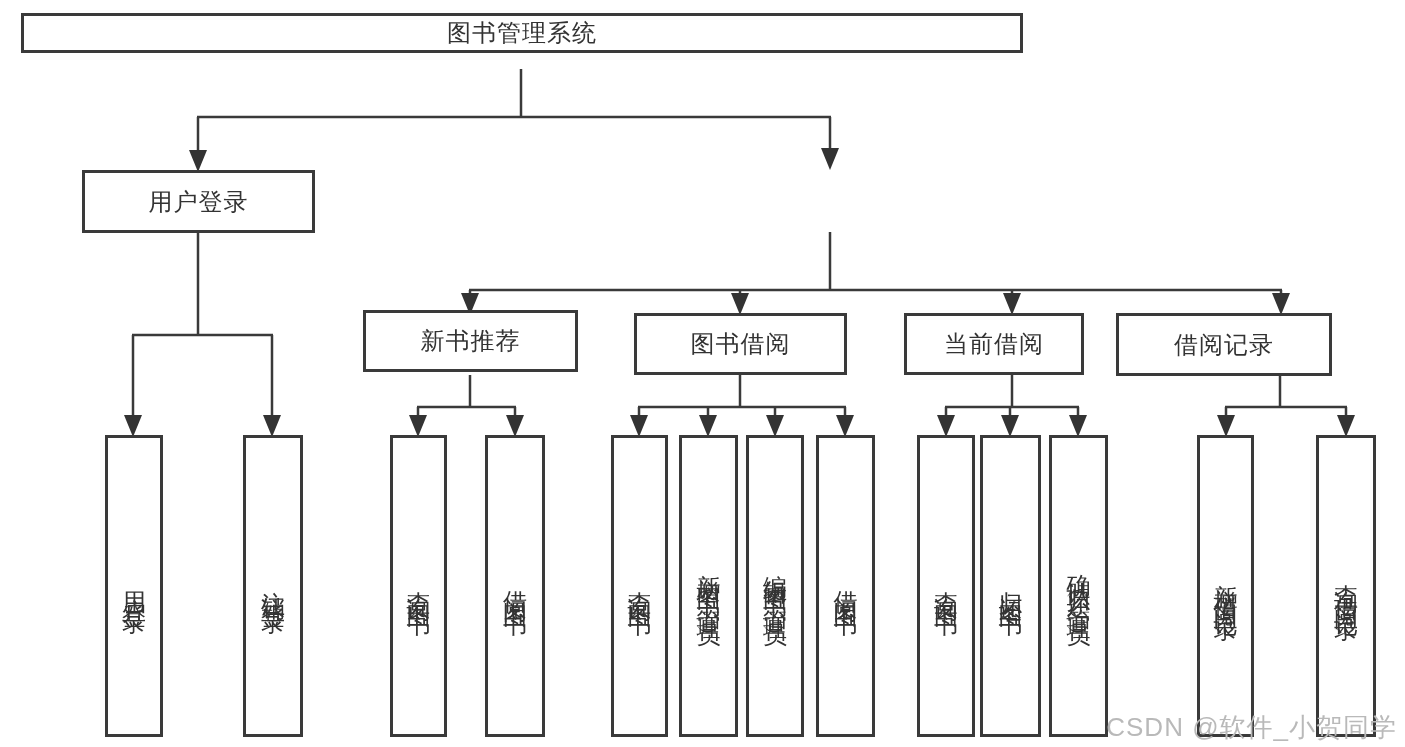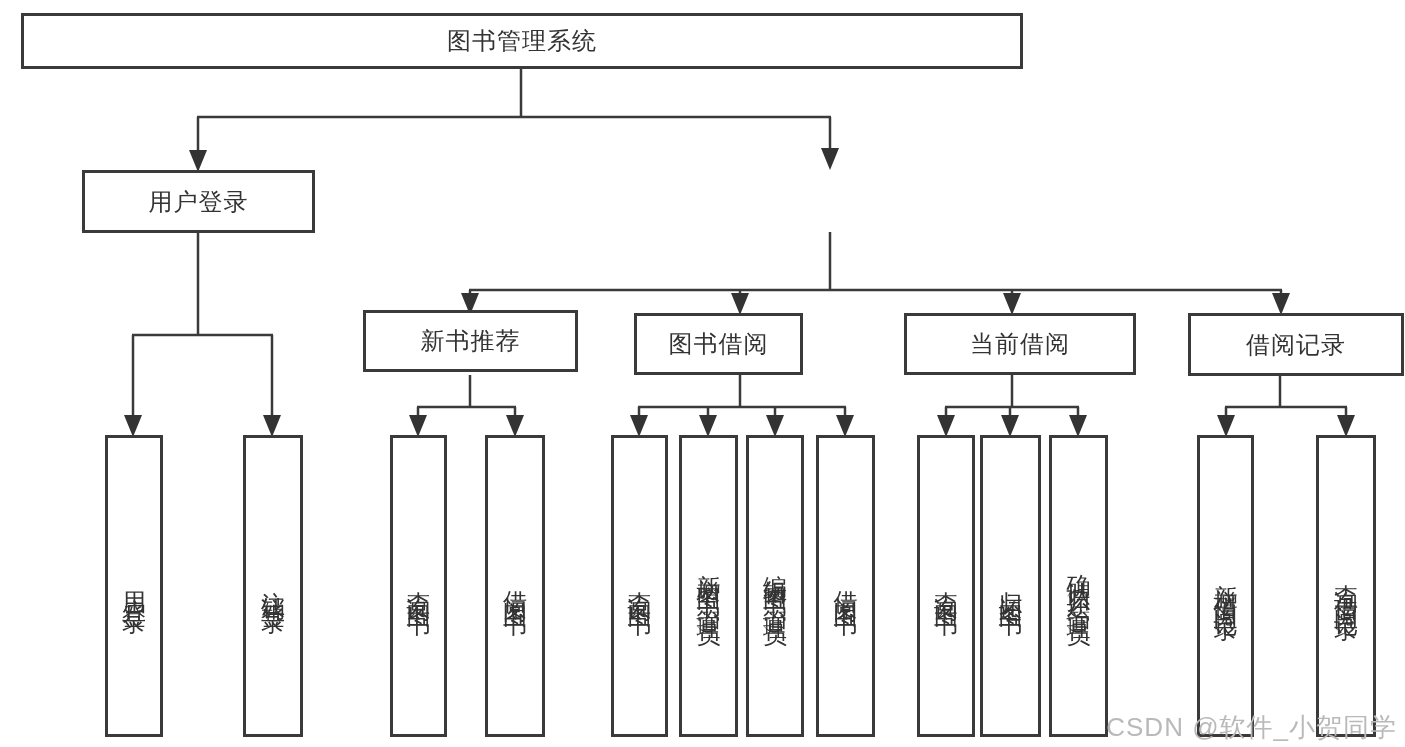--- a/index.html
+++ b/index.html
@@ -124,38 +124,38 @@
       <path d="M766,415 H784 L775,437 Z"></path>
       <path d="M836,415 H854 L845,437 Z"></path>
       <path d="M937,415 H955 L946,437 Z"></path>
       <path d="M1001,415 H1019 L1010,437 Z"></path>
       <path d="M1069,415 H1087 L1078,437 Z"></path>
       <path d="M1217,415 H1235 L1226,437 Z"></path>
       <path d="M1337,415 H1355 L1346,437 Z"></path>
     </g>
   </svg>
 
-  <div class="box hbox" style="left:21px;top:13px;width:1002px;height:56px">
+  <div class="box hbox" style="left:21px;top:13px;width:1002px;height:40px">
     <span class="lbl">图书管理系统</span>
   </div>
 
   <div class="box hbox" style="left:82px;top:170px;width:233px;height:63px">
     <span class="lbl">用户登录</span>
   </div>
 
   <div class="box hbox" style="left:363px;top:310px;width:215px;height:62px">
     <span class="lbl">新书推荐</span>
   </div>
-  <div class="box hbox" style="left:634px;top:313px;width:169px;height:62px">
+  <div class="box hbox" style="left:634px;top:313px;width:213px;height:62px">
     <span class="lbl">图书借阅</span>
   </div>
-  <div class="box hbox" style="left:904px;top:313px;width:232px;height:62px">
+  <div class="box hbox" style="left:904px;top:313px;width:180px;height:62px">
     <span class="lbl">当前借阅</span>
   </div>
-  <div class="box hbox" style="left:1188px;top:313px;width:216px;height:63px">
+  <div class="box hbox" style="left:1116px;top:313px;width:216px;height:63px">
     <span class="lbl">借阅记录</span>
   </div>
 
   <div class="box vbox" style="left:105px;top:435px;width:58px;height:302px">
     <span class="lbl">用户登录</span>
   </div>
   <div class="box vbox" style="left:243px;top:435px;width:60px;height:302px">
     <span class="lbl">注销登录</span>
   </div>
   <div class="box vbox" style="left:390px;top:435px;width:57px;height:302px">

